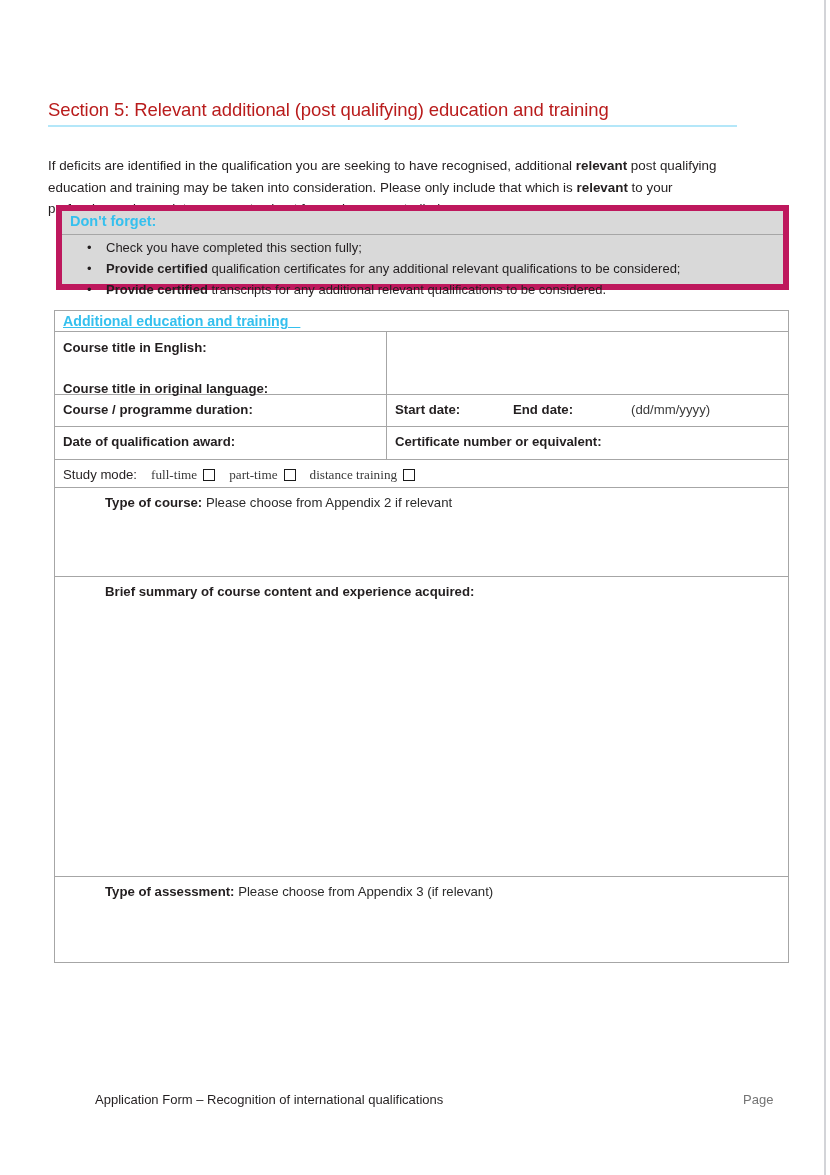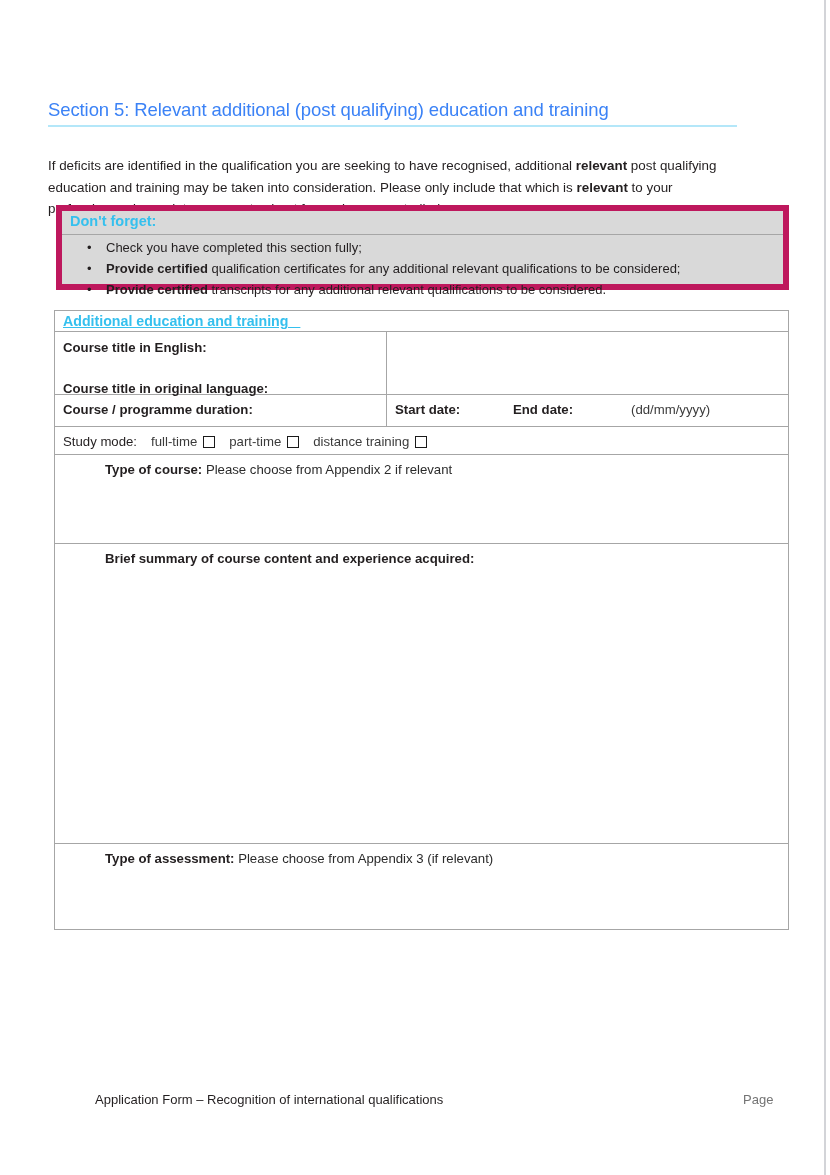--- a/index.html
+++ b/index.html
@@ -35,21 +35,21 @@
     background: #ffffff;
   }
 
   
   .section-heading {
     position: absolute;
     left: 48px;
     top: 99px;
     width: 700px;
     font-size: 18.5px;
-    color: #3b82f6;
+    color: #b91c1c;
     letter-spacing: -0.1px;
     white-space: nowrap;
   }
   .heading-rule {
     position: absolute;
     left: 48px;
     top: 125px;
     width: 689px;
     height: 2px;
     background: #b4e7f9;
@@ -202,20 +202,21 @@
   .studymode-line {
     display: flex;
     align-items: center;
     font-size: 13.2px;
   }
   .sm-label { font-weight: normal; margin-right: 14px; text-align: center; }
   .sm-option {
     font-weight: normal;
     color: #3b3b3b;
     margin-right: 6px;
+    font-family: Liberation Serif, serif;
   }
   .checkbox {
     display: inline-block;
     width: 12px;
     height: 12px;
     border: 1.4px solid #1a1a1a;
     box-sizing: border-box;
     margin-right: 14px;
     background: #ffffff;
     vertical-align: middle;
@@ -288,20 +289,24 @@
       <div class="cell-left">Course / programme duration:</div>
       <div class="cell-right">
         <div class="date-fields">
           <span class="start-label">Start date:</span>
           <span class="end-label">End date:</span>
           <span class="date-format">(dd/mm/yyyy)</span>
         </div>
       </div>
     </div>
 
+    <div class="row row-award">
+      <div class="cell-left">Date of qualification award:</div>
+      <div class="cell-right">Certificate number or equivalent:</div>
+    </div>
 
     <div class="row row-studymode">
       <div class="cell-full">
         <div class="studymode-line">
           <span class="sm-label">Study mode:</span>
           <span class="sm-option">full-time</span>
           <span class="checkbox"></span>
           <span class="sm-option">part-time</span>
           <span class="checkbox"></span>
           <span class="sm-option">distance training</span>

